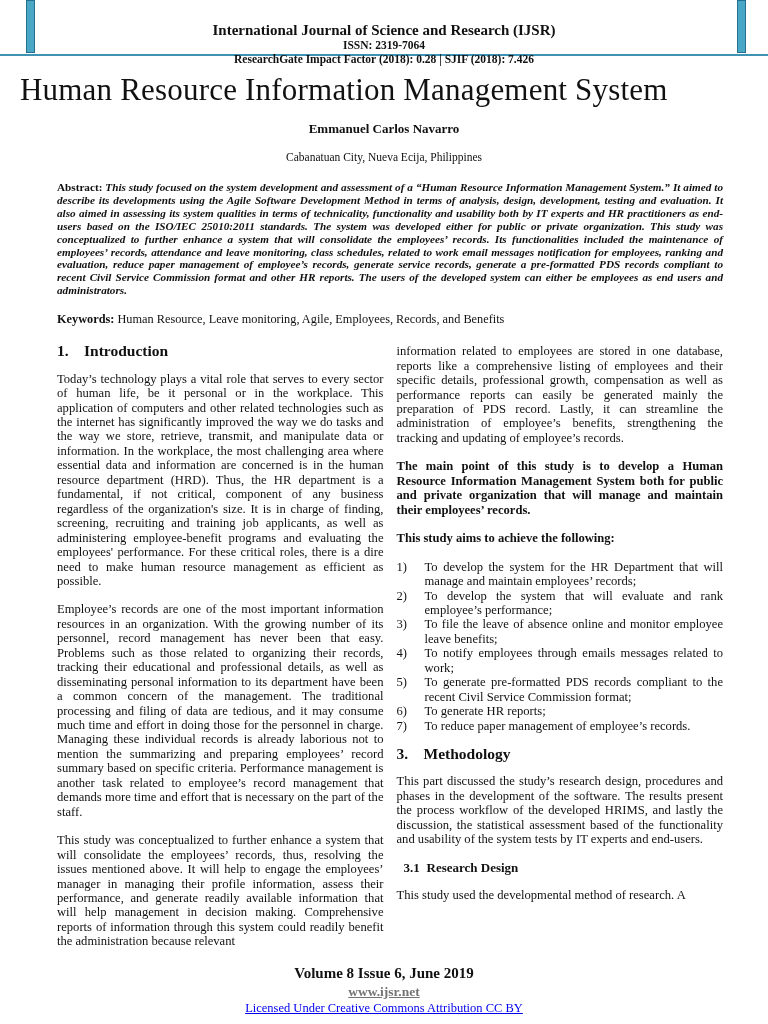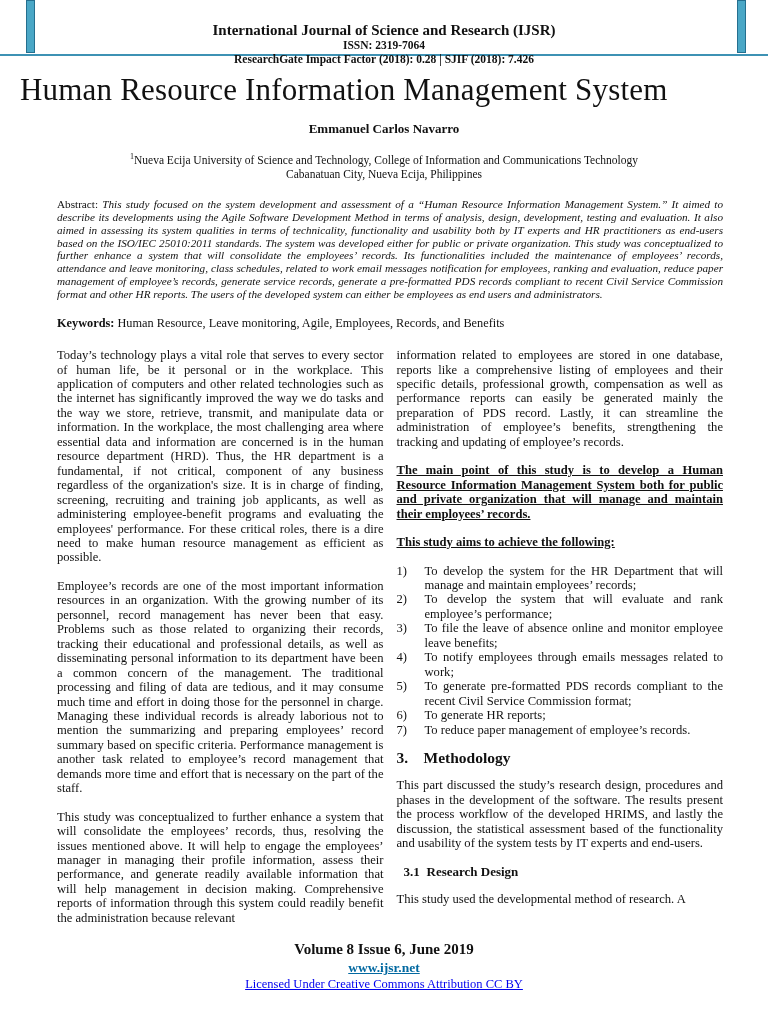--- a/index.html
+++ b/index.html
@@ -16,75 +16,75 @@
 
   
   .title { margin:16px 20px 0; text-align:left; font-size:31px; font-weight:400; letter-spacing:0.2px; }
   .author { margin-top:13px; text-align:center; font-size:13px; font-weight:bold; }
   .affil { margin-top:13px; text-align:center; font-size:11.5px; line-height:14px; }
   sup { font-size:8px; }
 
   .content { margin:0 45px 0 57px; }
 
   
-  .abstract { margin:17px 0 9px; font-size:11.2px; line-height:12.9px; text-align:justify; font-weight:normal; font-style:italic; }
+  .abstract { margin:17px 0 9px; font-size:11.2px; line-height:12.9px; text-align:justify; font-weight:bold; font-style:italic; }
   .abs-label { font-style:normal; }
   .keywords { margin:15px 0 0; font-size:12.3px; }
   .kw-label { font-weight:bold; }
 
   
   .columns { display:flex; gap:13px; margin-top:17px; }
   .col { flex:1; min-width:0; font-size:12.6px; line-height:14.45px; text-align:justify; }
   .col p { margin:0 0 14px; }
   h2.sec { font-size:15.5px; margin:0 0 13px; font-weight:bold; text-align:left; }
   h2.sec .h-num { display:inline-block; min-width:27px; }
   h3.subsec { font-size:13px; margin:2px 0 13px; font-weight:bold; text-align:left; }
   h3.subsec .h-num { display:inline-block; min-width:30px;text-align:center; }
-  .bold-p { font-weight:bold;text-decoration:underline; }
+  .bold-p { font-weight:bold; }
   .obj-list { margin:0 0 14px; }
   .obj-item { display:flex; }
   .obj-num { flex:0 0 28px; }
   .obj-text { flex:1; text-align:justify; }
 
   
   .footer { text-align:center; margin-top:2px; }
   .volume { font-size:15px; font-weight:bold; }
-  .site-link { display:block; font-size:13.5px; font-weight:bold; color:#0369a1; text-decoration:underline; margin-top:2px; cursor:pointer; }
+  .site-link { display:block; font-size:13.5px; font-weight:bold; color:#737373; text-decoration:underline; margin-top:2px; cursor:pointer; }
   .license-link { display:block; font-size:12.5px; color:#0000ee; text-decoration:underline; margin-top:1px; cursor:pointer; }
 </style>
 </head>
 <body>
 
 <div class="page">
 
   <div class="header">
     <div class="accent-bar bar-left"></div>
     <div class="accent-bar bar-right"></div>
     <div class="journal-name">International Journal of Science and Research (IJSR)</div>
     <div class="journal-sub">ISSN: 2319-7064</div>
     <div class="journal-sub">ResearchGate Impact Factor (2018): 0.28 | SJIF (2018): 7.426</div>
   </div>
 
   <div class="title">Human Resource Information Management System</div>
   <div class="author">Emmanuel Carlos Navarro</div>
 
   <div class="affil">
-    <div><sup>1</sup><span>Nueva Ecija University of Science and Technology, College of Information and Communications Technology</span></div>
     <div>Cabanatuan City, Nueva Ecija, Philippines</div>
   </div>
 
   <div class="content">
 
     <p class="abstract"><span class="abs-label">Abstract:</span><span> This study focused on the system development and assessment of a “Human Resource Information Management System.” It aimed to describe its developments using the Agile Software Development Method in terms of analysis, design, development, testing and evaluation. It also aimed in assessing its system qualities in terms of technicality, functionality and usability both by IT experts and HR practitioners as end-users based on the ISO/IEC 25010:2011 standards. The system was developed either for public or private organization. This study was conceptualized to further enhance a system that will consolidate the employees’ records. Its functionalities included the maintenance of employees’ records, attendance and leave monitoring, class schedules, related to work email messages notification for employees, ranking and evaluation, reduce paper management of employee’s records, generate service records, generate a pre-formatted PDS records compliant to recent Civil Service Commission format and other HR reports. The users of the developed system can either be employees as end users and administrators.</span></p>
 
     <p class="keywords"><span class="kw-label">Keywords: </span><span>Human Resource, Leave monitoring, Agile, Employees, Records, and Benefits</span></p>
 
     <div class="columns">
 
       <div class="col">
+        <h2 class="sec"><span class="h-num">1.</span><span>Introduction</span></h2>
         <p>Today’s technology plays a vital role that serves to every sector of human life, be it personal or in the workplace. This application of computers and other related technologies such as the internet has significantly improved the way we do tasks and the way we store, retrieve, transmit, and manipulate data or information. In the workplace, the most challenging area where essential data and information are concerned is in the human resource department (HRD). Thus, the HR department is a fundamental, if not critical, component of any business regardless of the organization's size. It is in charge of finding, screening, recruiting and training job applicants, as well as administering employee-benefit programs and evaluating the employees' performance. For these critical roles, there is a dire need to make human resource management as efficient as possible.</p>
         <p>Employee’s records are one of the most important information resources in an organization. With the growing number of its personnel, record management has never been that easy. Problems such as those related to organizing their records, tracking their educational and professional details, as well as disseminating personal information to its department have been a common concern of the management. The traditional processing and filing of data are tedious, and it may consume much time and effort in doing those for the personnel in charge. Managing these individual records is already laborious not to mention the summarizing and preparing employees’ record summary based on specific criteria. Performance management is another task related to employee’s record management that demands more time and effort that is necessary on the part of the staff.</p>
         <p>This study was conceptualized to further enhance a system that will consolidate the employees’ records, thus, resolving the issues mentioned above. It will help to engage the employees’ manager in managing their profile information, assess their performance, and generate readily available information that will help management in decision making. Comprehensive reports of information through this system could readily benefit the administration because relevant</p>
       </div>
 
       <div class="col">
         <p>information related to employees are stored in one database, reports like a comprehensive listing of employees and their specific details, professional growth, compensation as well as performance reports can easily be generated mainly the preparation of PDS record. Lastly, it can streamline the administration of employee’s benefits, strengthening the tracking and updating of employee’s records.</p>
 
         <p class="bold-p">The main point of this study is to develop a Human Resource Information Management System both for public and private organization that will manage and maintain their employees’ records.</p>
         <p class="bold-p">This study aims to achieve the following:</p>

